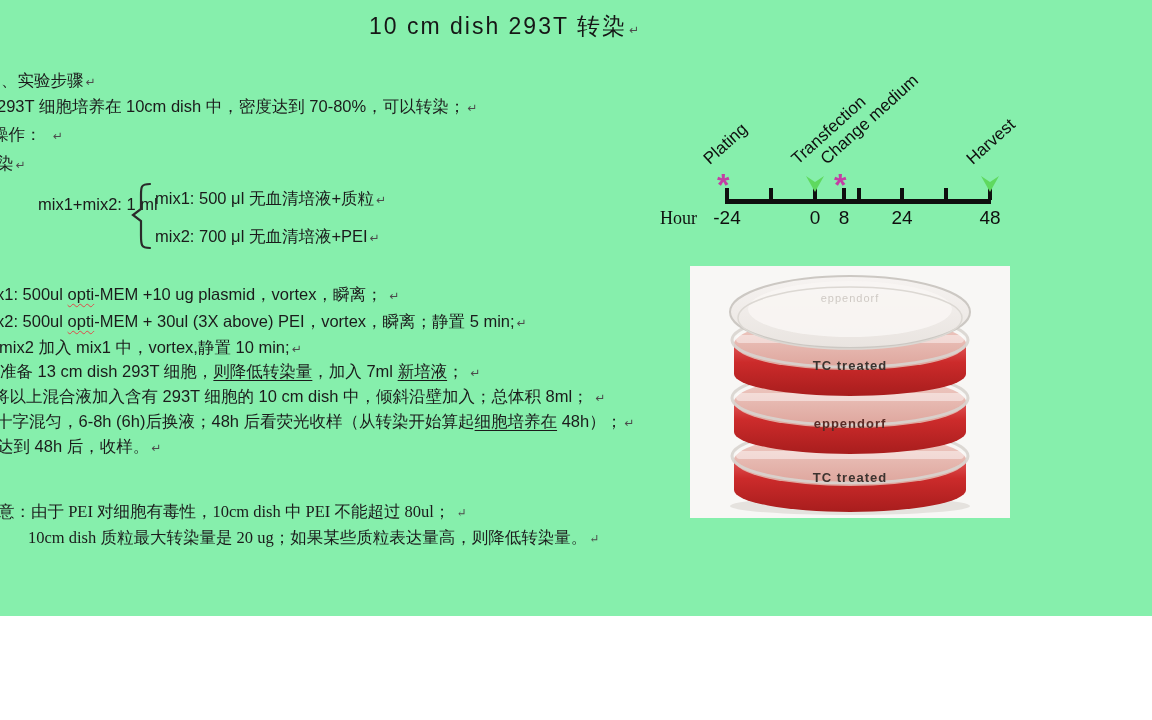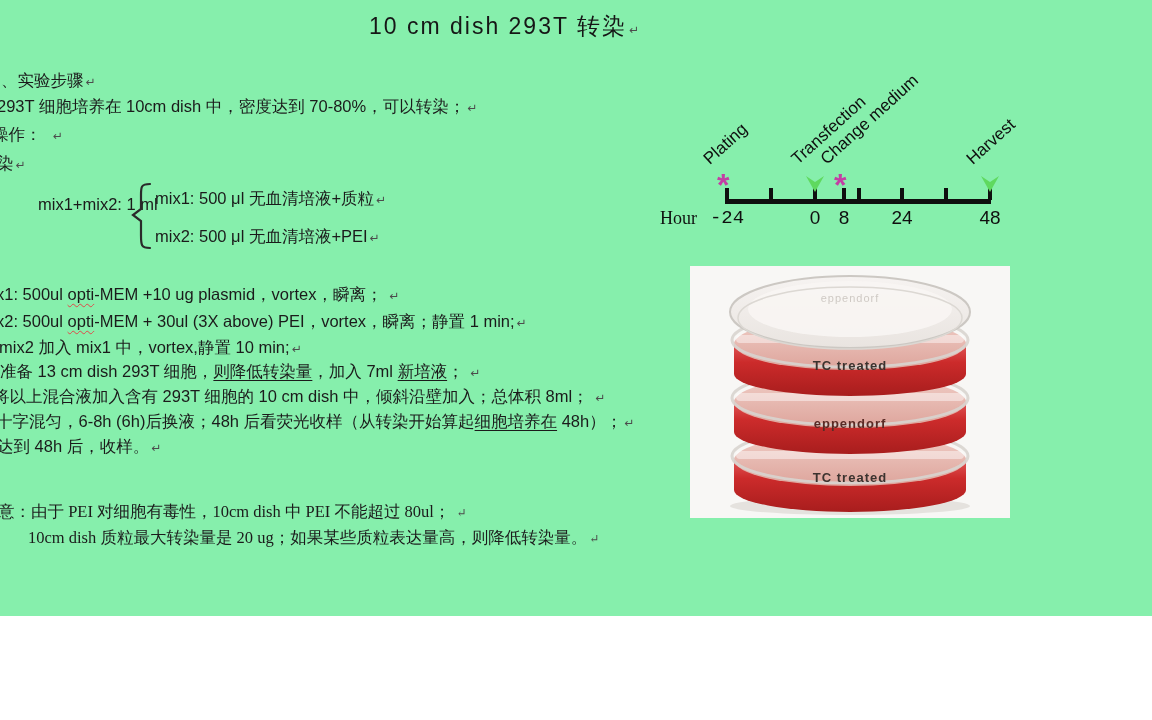--- a/index.html
+++ b/index.html
@@ -38,41 +38,41 @@
 
   <div id="title" class="f-sans"><span>10 cm dish 293T 转染</span><span class="pmark">↵</span></div>
 
   <div id="doc-lines">
       <div class="line f-sans" style="left: 1px; top: 70px;"><span>、实验步骤</span><span class="pmark">↵</span></div>
       <div class="line f-sans" style="left: -3px; top: 96px;"><span>293T 细胞培养在 10cm dish 中，密度达到 70-80%，可以转染；</span><span class="pmark">↵</span></div>
       <div class="line f-sans" style="left: -8px; top: 124px;"><span>操作：  </span><span class="pmark">↵</span></div>
       <div class="line f-sans" style="left: -3px; top: 153px;"><span>染</span><span class="pmark">↵</span></div>
       <div class="line f-sans" style="left: 38px; top: 194px;"><span>mix1+mix2: 1 ml</span></div>
       <div class="line f-sans" style="left: 155px; top: 188px;"><span>mix1: 500 μl 无血清培液+质粒</span><span class="pmark">↵</span></div>
-      <div class="line f-sans" style="left: 155px; top: 226px;"><span>mix2: 500 μl 无血清培液+PEI</span><span class="pmark">↵</span></div>
+      <div class="line f-sans" style="left: 155px; top: 226px;"><span>mix2: 700 μl 无血清培液+PEI</span><span class="pmark">↵</span></div>
       <div class="line f-sans" style="left: -4px; top: 284px;"><span>x1: 500ul </span><span class="sq">opti</span><span>-MEM +10 ug plasmid，vortex，瞬离； </span><span class="pmark">↵</span></div>
-      <div class="line f-sans" style="left: -4px; top: 311px;"><span>x2: 500ul </span><span class="sq">opti</span><span>-MEM + 30ul (3X above) PEI，vortex，瞬离；静置 1 min;</span><span class="pmark">↵</span></div>
+      <div class="line f-sans" style="left: -4px; top: 311px;"><span>x2: 500ul </span><span class="sq">opti</span><span>-MEM + 30ul (3X above) PEI，vortex，瞬离；静置 5 min;</span><span class="pmark">↵</span></div>
       <div class="line f-sans" style="left: -1px; top: 337px;"><span>mix2 加入 mix1 中，vortex,静置 10 min;</span><span class="pmark">↵</span></div>
       <div class="line f-sans" style="left: 0px; top: 361px;"><span>准备 13 cm dish 293T 细胞，</span><span class="u">则降低转染量</span><span>，加入 7ml </span><span class="u">新培液</span><span>； </span><span class="pmark">↵</span></div>
       <div class="line f-sans" style="left: -7px; top: 386px;"><span>将以上混合液加入含有 293T 细胞的 10 cm dish 中，倾斜沿壁加入；总体积 8ml； </span><span class="pmark">↵</span></div>
       <div class="line f-sans" style="left: -4px; top: 411px;"><span>十字混匀，6-8h (6h)后换液；48h 后看荧光收样（从转染开始算起</span><span class="u">细胞培养在</span><span> 48h）；</span><span class="pmark">↵</span></div>
       <div class="line f-sans" style="left: -3px; top: 436px;"><span>达到 48h 后，收样。</span><span class="pmark">↵</span></div>
       <div class="line f-serif" style="left: -2px; top: 501px;"><span>意：由于 PEI 对细胞有毒性，10cm dish 中 PEI 不能超过 80ul； </span><span class="pmark">↵</span></div>
       <div class="line f-serif" style="left: 28px; top: 527px;"><span>10cm dish 质粒最大转染量是 20 ug；如果某些质粒表达量高，则降低转染量。</span><span class="pmark">↵</span></div>
     </div>
 
   <svg width="26" height="68" viewBox="0 0 26 68" style="position:absolute;left:128px;top:182px;">
     <path d="M22,2 C13,2 13,5 13,13 L13,27 L5,33 L13,39 L13,53 C13,63 13,66 22,66" fill="none" stroke="#2a2a2a" stroke-width="2.2" stroke-linecap="round"></path>
   </svg>
 
   <div id="timeline">
     <div class="tl-hour" style="left:660px;top:208px;font-family:Liberation Serif, serif;">Hour</div>
   <div class="tl-axis" style="left: 725px; top: 199px; width: 266px; background: rgb(15, 15, 15);"></div>
       <div class="tl-tick" style="left: 725px; top: 188px; background: rgb(15, 15, 15);"></div>
-      <div class="tl-num" style="left: 704px; top: 207px; font-family: Liberation Mono, monospace;">-24</div>
+      <div class="tl-num" style="left: 704px; top: 207px;">-24</div>
       <div class="tl-tick" style="left: 769px; top: 188px; background: rgb(15, 15, 15);"></div>
       <div class="tl-tick" style="left: 813px; top: 188px; background: rgb(15, 15, 15);"></div>
       <div class="tl-num" style="left: 792px; top: 207px;">0</div>
       <div class="tl-tick" style="left: 842px; top: 188px; background: rgb(15, 15, 15);"></div>
       <div class="tl-num" style="left: 821px; top: 207px;">8</div>
       <div class="tl-tick" style="left: 857px; top: 188px; background: rgb(15, 15, 15);"></div>
       <div class="tl-tick" style="left: 900px; top: 188px; background: rgb(15, 15, 15);"></div>
       <div class="tl-num" style="left: 879px; top: 207px;">24</div>
       <div class="tl-tick" style="left: 944px; top: 188px; background: rgb(15, 15, 15);"></div>
       <div class="tl-tick" style="left: 988px; top: 188px; background: rgb(15, 15, 15);"></div>

